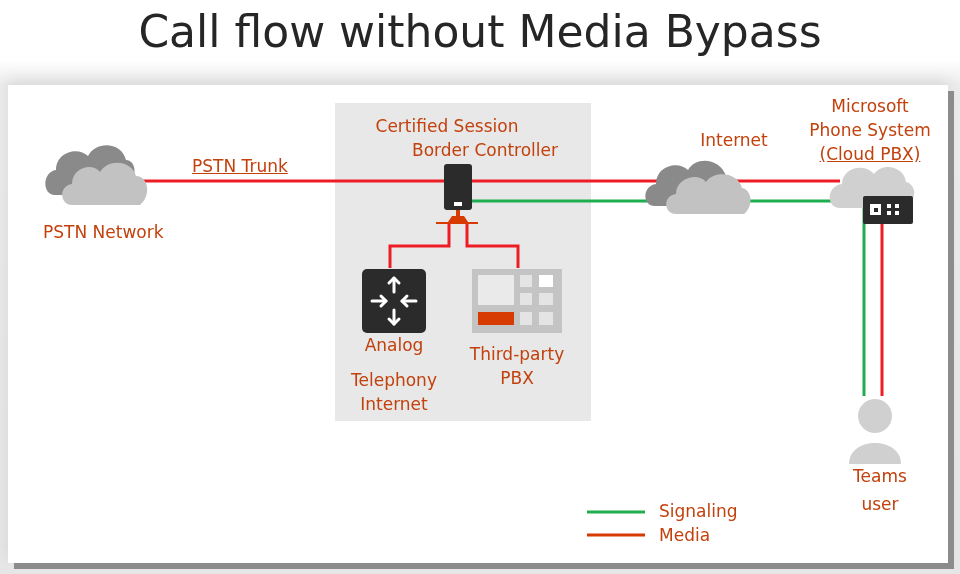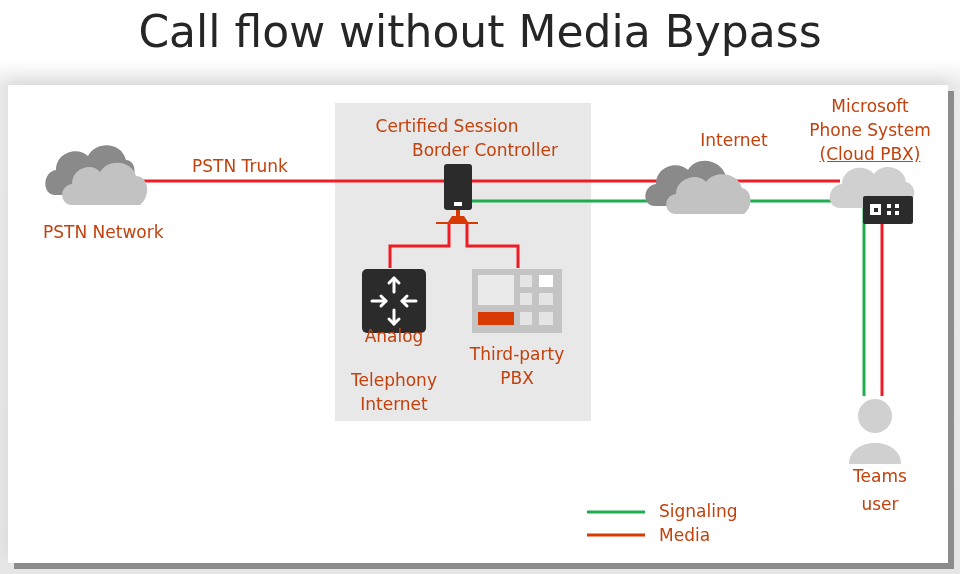--- a/index.html
+++ b/index.html
@@ -98,33 +98,33 @@
 
   <g>
     <circle cx="875" cy="416" r="17" fill="#d0d0d0"></circle>
     <path d="M849,464 C849,436 901,436 901,464 Z" fill="#d0d0d0"></path>
   </g>
 
   <line x1="587" y1="512" x2="645" y2="512" stroke="#1fae4f" stroke-width="3"></line>
   <line x1="587" y1="535" x2="645" y2="535" stroke="#d83b01" stroke-width="3"></line>
 </svg>
 
-<div class="lbl" style="left:192px; top:154px;">PSTN Trunk</div>
+<div class="lbl" style="left:192px; top:154px;text-decoration:underline;">PSTN Trunk</div>
 <div class="lbl" style="left:43px; top:220px;">PSTN Network</div>
 
 <div class="lbl" style="left:335px; top:114px; width:224px;">Certified Session</div>
 <div class="lbl" style="left:335px; top:138px; width:300px;">Border Controller</div>
 
 <div class="lbl" style="left:684px; top:128px; width:100px;">Internet</div>
 
 <div class="lbl" style="left:800px; top:94px; width:140px;">Microsoft</div>
 <div class="lbl" style="left:800px; top:118px; width:140px;">Phone System</div>
 <div class="lbl" style="left:800px; top:142px; width:140px;text-decoration:underline;">(Cloud PBX)</div>
 
-<div class="lbl" style="left:344px; top:324px; width:100px;text-align:center;">Analog</div>
+<div class="lbl" style="left:344px; top:333px; width:100px;text-align:center;">Analog</div>
 <div class="lbl" style="left:344px; top:368px; width:100px;">Telephony</div>
 <div class="lbl" style="left:344px; top:392px; width:100px;">Internet</div>
 
 <div class="lbl" style="left:467px; top:342px; width:100px;">Third-party</div>
 <div class="lbl" style="left:467px; top:366px; width:100px;">PBX</div>
 
 <div class="lbl" style="left:830px; top:464px; width:100px;">Teams</div>
 <div class="lbl" style="left:830px; top:492px; width:100px;">user</div>
 
 <div class="lbl" style="left:659px; top:499px; text-align:right;">Signaling</div>

